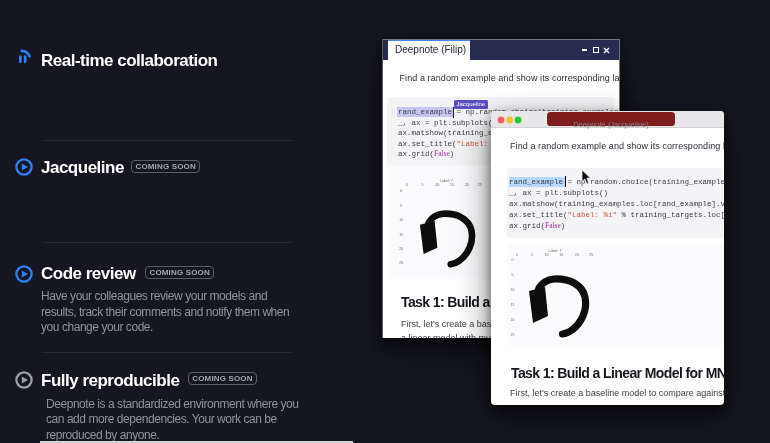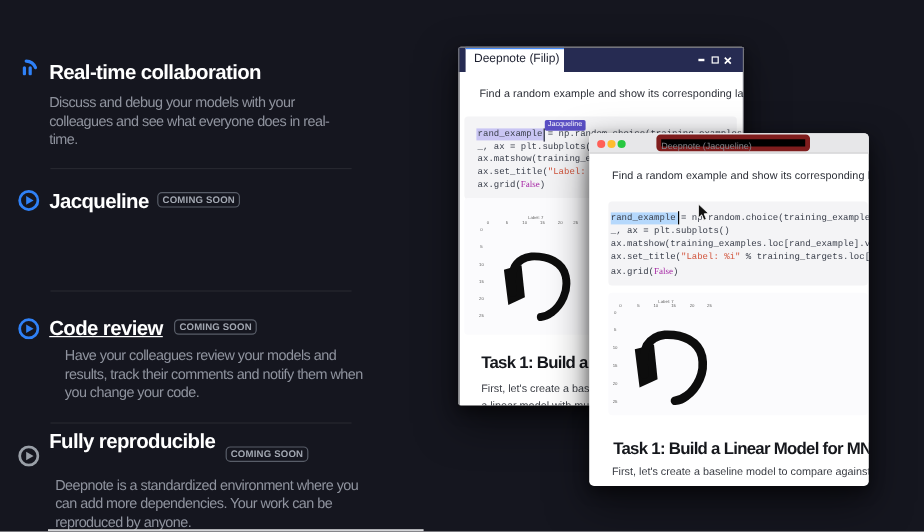--- a/index.html
+++ b/index.html
@@ -20,48 +20,47 @@
 </style></head>
 <body>
 <div class="page">
 
   <svg class="abs" style="left:17px;top:49px" width="14" height="14" viewBox="0 0 14 14">
     <path d="M4.8,1.9 A8.6,8.6 0 0 1 12.6,7.4" fill="none" stroke="#2f81f7" stroke-width="2.6" stroke-linecap="round"></path>
     <rect x="2" y="6.2" width="2.7" height="7.8" rx="1.35" fill="#2f81f7"></rect>
     <rect x="6.8" y="6.2" width="2.7" height="7.8" rx="1.35" fill="#2f81f7"></rect>
   </svg>
   <div class="abs h" style="left:41px;top:51px;height:20px;line-height:20px;">Real-time collaboration</div>
-  <div class="abs p" style="left:41px;top:78.2px;">Discuss and debug your models with your<br>colleagues and see what everyone does in real-<br>time.</div>
 
   <div class="div" style="top:139.5px;"></div>
 
   <svg class="abs" style="left:14.5px;top:158px" width="18" height="18" viewBox="0 0 18 18">
     <circle cx="9" cy="9" r="7.6" fill="none" stroke="#2f81f7" stroke-width="2.3"></circle>
     <path d="M6.8,5.4 L13,9 L6.8,12.6 Z" fill="#2f81f7"></path>
   </svg>
   <div class="abs h" style="left:41px;top:157.7px;height:20px;line-height:20px;">Jacqueline</div>
   <div class="badge" style="left:131px;top:159.7px;">COMING SOON</div>
 
   <div class="div" style="top:242px;"></div>
 
   <svg class="abs" style="left:14.5px;top:264.5px" width="18" height="18" viewBox="0 0 18 18">
     <circle cx="9" cy="9" r="7.6" fill="none" stroke="#2f81f7" stroke-width="2.3"></circle>
     <path d="M6.8,5.4 L13,9 L6.8,12.6 Z" fill="#2f81f7"></path>
   </svg>
-  <div class="abs h" style="left:41px;top:263.9px;height:20px;line-height:20px;text-decoration:underline;">Code review</div>
+  <div class="abs h" style="left:41px;top:263.9px;height:20px;line-height:20px;">Code review</div>
   <div class="badge" style="left:145px;top:265.9px;">COMING SOON</div>
-  <div class="abs p" style="left:54px;top:289px;">Have your colleagues review your models and<br>results, track their comments and notify them when<br>you change your code.</div>
+  <div class="abs p" style="left:41px;top:289px;">Have your colleagues review your models and<br>results, track their comments and notify them when<br>you change your code.</div>
 
   <div class="div" style="top:352px;"></div>
 
   <svg class="abs" style="left:14.5px;top:370.5px" width="18" height="18" viewBox="0 0 18 18">
     <circle cx="9" cy="9" r="7.6" fill="none" stroke="#9aa0a8" stroke-width="2.3"></circle>
     <path d="M6.8,5.4 L13,9 L6.8,12.6 Z" fill="#9aa0a8"></path>
   </svg>
-  <div class="abs h" style="left:41px;top:358px;height:20px;line-height:20px;">Fully reproducible</div>
+  <div class="abs h" style="left:41px;top:371px;height:20px;line-height:20px;">Fully reproducible</div>
   <div class="badge" style="left:187.8px;top:372.1px;">COMING SOON</div>
   <div class="abs p" style="left:46px;top:396.8px;">Deepnote is a standardized environment where you<br>can add more dependencies. Your work can be<br>reproduced by anyone.</div>
 
   <div class="abs" style="left:40px;top:440.5px;width:313px;height:2px;background:#d4d5d8;"></div>
 
   <div class="win" style="left:382px;top:39.3px;width:237.5px;height:298.7px;border-radius:2px;">
     <div class="abs" style="left:0;top:0;width:237.5px;height:20.5px;background:#262b52;"></div>
     <div class="abs" style="left:5.5px;top:0;width:82px;height:20.5px;background:#fff;border-top:2px solid #4286f5;"></div>
     <div class="abs" style="left:13px;top:4px;font-size:10px;color:#1d2030;line-height:14px;">Deepnote (Filip)</div>
     <div class="abs" style="left:200px;top:10px;width:5px;height:1.6px;background:#fff;"></div>
@@ -106,21 +105,21 @@
       <path d="M40.3,79.0 Q38.4,64.3 42.1,56.9 Q46.7,49.6 55.9,48.7 Q67.0,48.2 74.3,52.3 Q82.6,56.9 84.4,65.2 Q86.3,74.4 82.6,82.7 Q79,91 72.5,95.6 Q68.3,98.8 63.7,99.2" fill="none" stroke="#0d0d0d" stroke-width="6.6" stroke-linecap="round" stroke-linejoin="round"></path>
     </svg>
 
     <div class="abs task" style="left:19px;top:255px;">Task 1: Build a Linear Model for MNIST</div>
     <div class="abs body9" style="left:19px;top:278.4px;">First, let's create a baseline model to compare against. We will use</div>
     <div class="abs body9" style="left:19px;top:292.4px;">a linear model with multiple classes to predict the digits.</div>
   </div>
 
   <div class="win" style="left:490.5px;top:110.6px;width:233.7px;height:294.8px;border-radius:4px;">
     <div class="abs" style="left:0;top:0;width:233.7px;height:17px;background:#e7e7e9;border-bottom:1px solid #d2d2d4;"></div>
-    <div class="abs" style="left:56.5px;top:1.5px;width:128px;height:14px;background:#000000;border:4px solid #7f1d1d;border-radius:3.5px;color:#85868c;font-size:7.5px;line-height:12.5px;">Deepnote (Jacqueline)</div>
+    <div class="abs" style="left:56.5px;top:1.5px;width:128px;height:14px;background:#fef9c3;border:7px solid #7f1d1d;border-radius:3.5px;color:#85868c;font-size:7.5px;line-height:12.5px;text-align:center;">Deepnote (Jacqueline)</div>
     <svg class="abs" style="left:6.2px;top:5px;" width="26" height="8" viewBox="0 0 26 8">
       <circle cx="4" cy="4" r="3.4" fill="#ff5f57"></circle>
         <circle cx="12.6" cy="4" r="3.4" fill="#febc2e"></circle>
         <circle cx="21" cy="4" r="3.4" fill="#28c840"></circle>
     </svg>
 
     <div class="abs doc" style="left:19.5px;top:29.1px;">Find a random example and show its corresponding label.</div>
 
     <div class="codeblock" style="left:16.5px;top:57.4px;width:216px;height:70.5px;"></div>
     <div class="abs" style="left:18px;top:66.1px;width:56px;height:10.5px;background:#b5d8fc;"></div>

